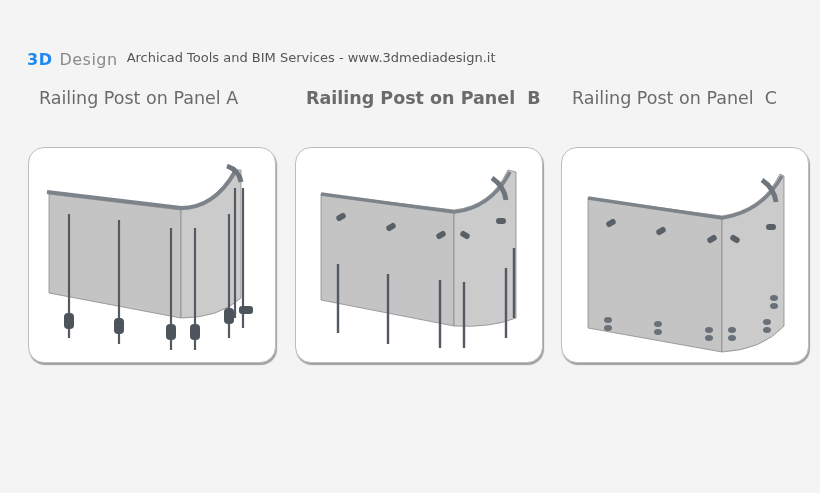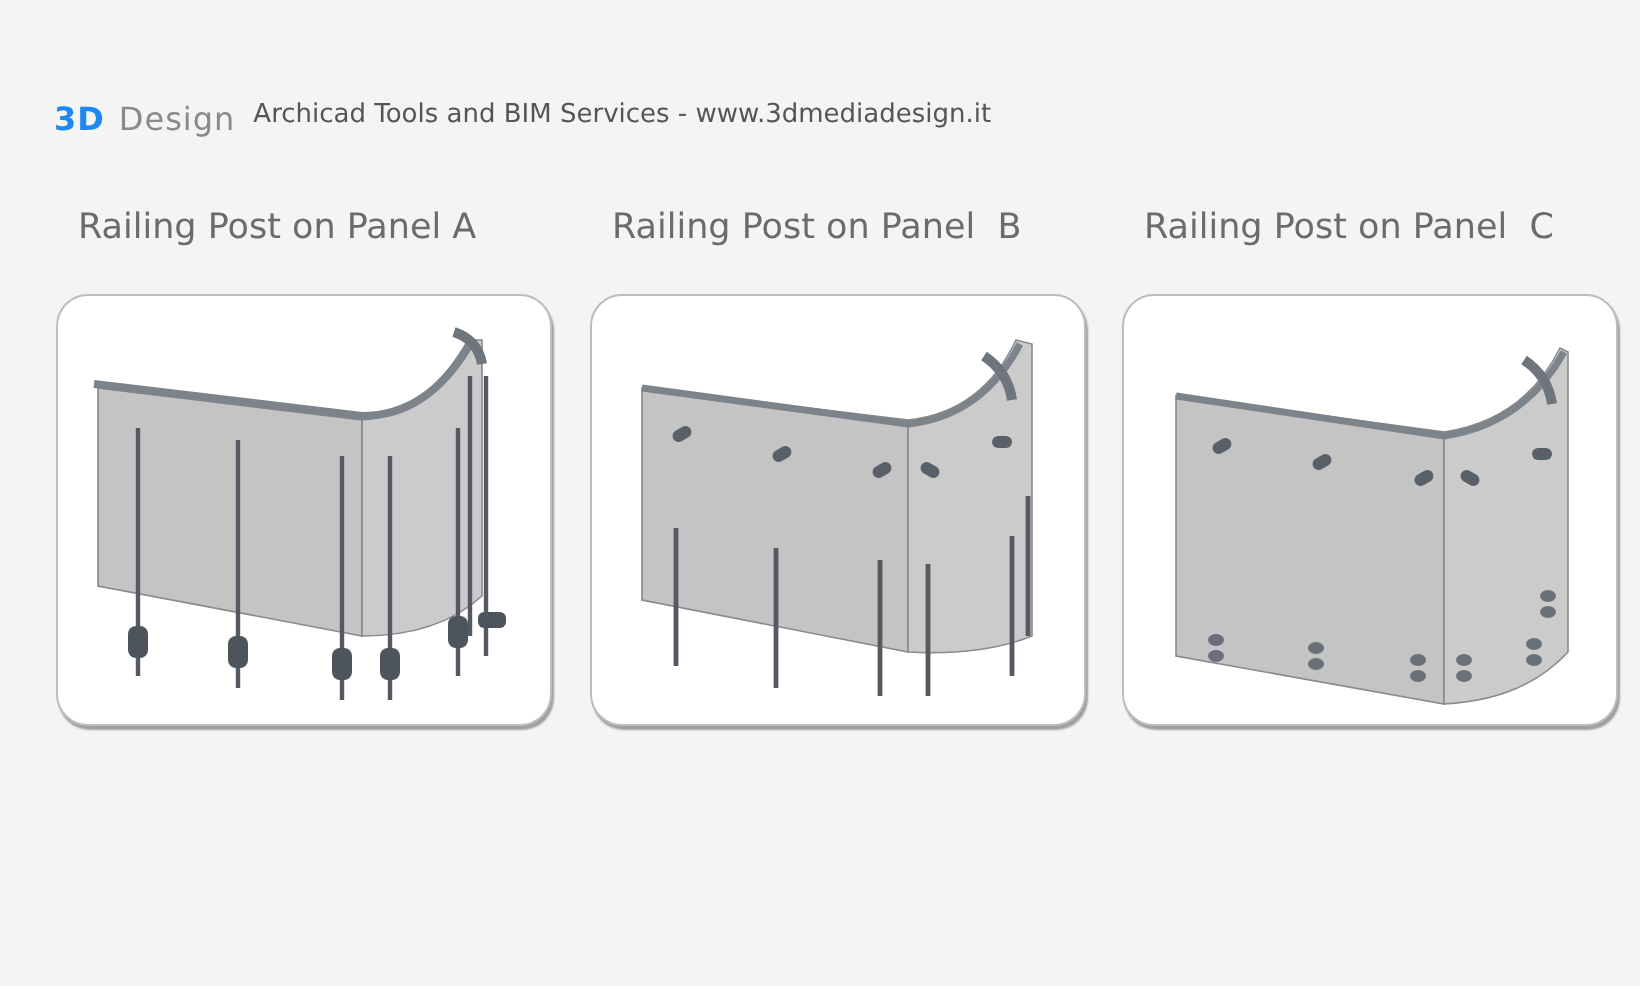--- a/index.html
+++ b/index.html
@@ -8,22 +8,22 @@
     background:#f4f4f4;
     font-family: "DejaVu Sans", sans-serif;
   }
   .header { position:absolute; left:27px; top:36px; height:32px; display:flex; align-items:flex-end; }
   .logo { display:flex; align-items:flex-end; font-family:"DejaVu Sans", sans-serif; font-size:16px; letter-spacing:0.5px; line-height:1; }
   .logo .l3d { color:#1e88f0; font-weight:bold; margin-right:7px; }
   .logo .lmedia { color:#8a8a8a; margin-right:7px; }
   .logo .ldesign { color:#111; font-weight:bold; }
   .tagline { margin-left:2px; font-size:13px; color:#555; font-family:"DejaVu Sans", sans-serif; padding-bottom:3px; }
 
-  .title { position:absolute; top:104px; font-size:17.5px; color:#6b6b6b; font-family:"DejaVu Sans", sans-serif; font-weight:normal; white-space:pre; }
-  .tA { left:39px; } .tB { left:306px; } .tC { left:572px; }
+  .title { position:absolute; top:88px; font-size:17.5px; color:#6b6b6b; font-family:"DejaVu Sans", sans-serif; font-weight:normal; white-space:pre; }
+  .tA { left:39px; } .tB { left:306px;font-weight:bold; } .tC { left:572px; }
 
   .card {
     position:absolute; top:147px; width:246px; height:214px;
     background:#fff; border:1.5px solid #bdbdbd; border-radius:16px;
     box-shadow: 1px 2px 1px rgba(0,0,0,0.35);
     overflow:hidden;
   }
   .cA { left:28px; } .cB { left:295px; } .cC { left:561px; }
   .card svg { width:100%; height:100%; display:block; }
 

